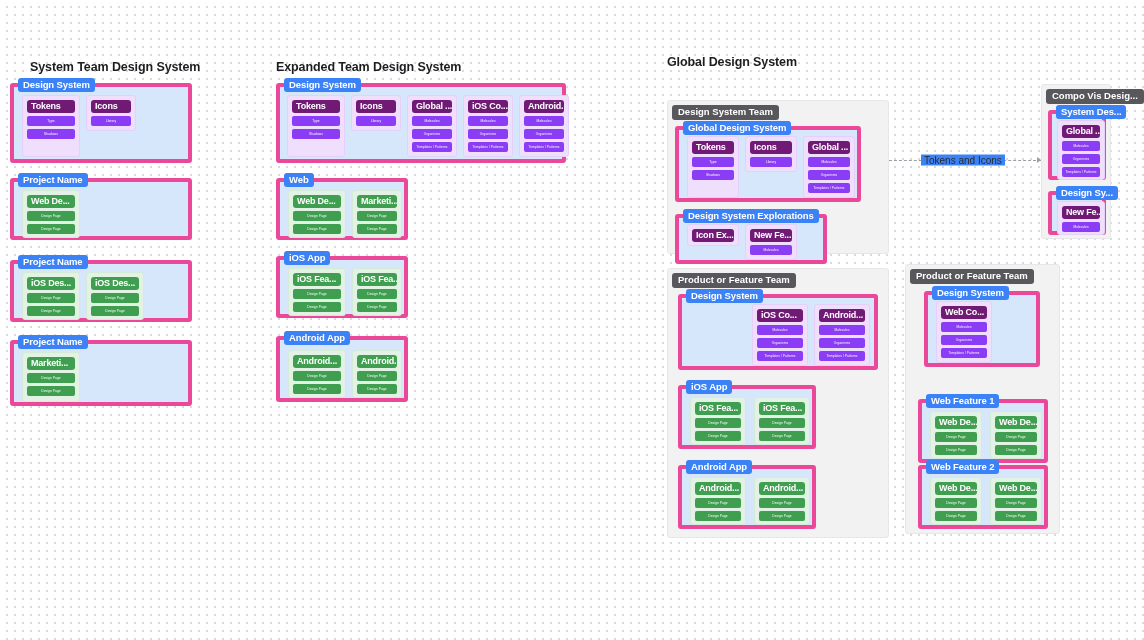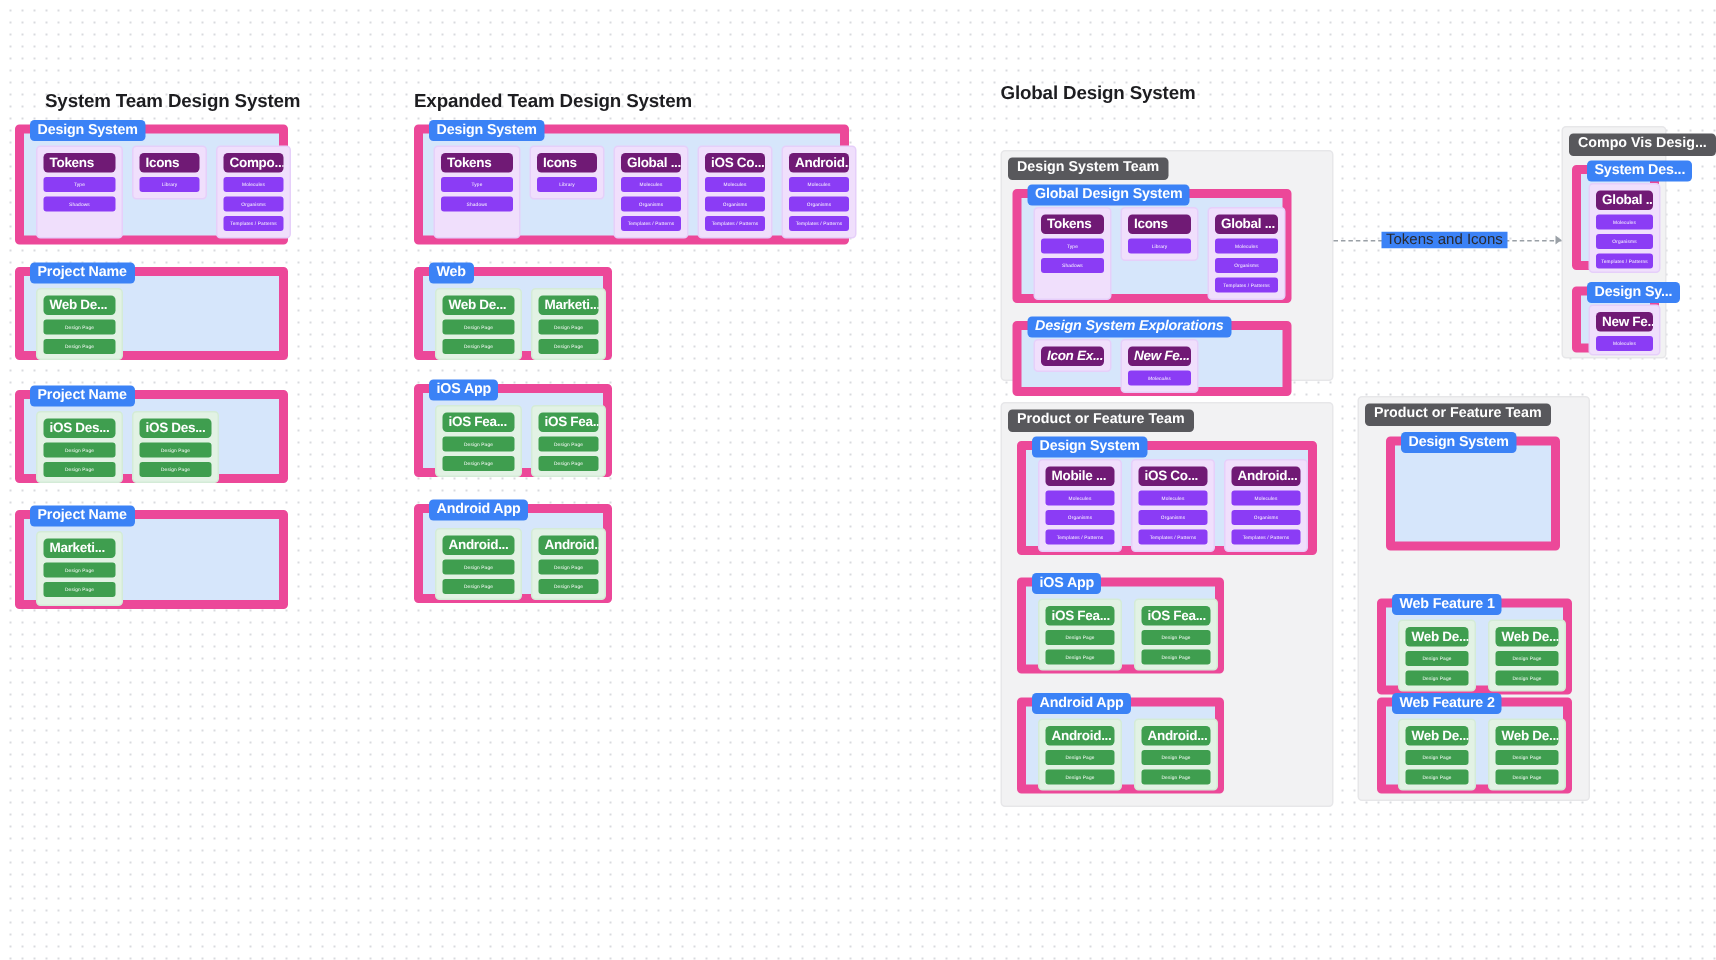--- a/index.html
+++ b/index.html
@@ -26,21 +26,21 @@
     color: #1d1d20;
     letter-spacing: -0.1px;
     white-space: nowrap;
   }
 
   
   .frame { position: absolute; }
 
   .frame-blue {
     background: #d6e6fb;
-    border: 6px solid #ec4899;
+    border: 4px solid #ec4899;
     border-radius: 3px;
   }
   .frame-gray {
     background: #f2f2f3;
     border: 1px solid #e7e7e9;
     border-radius: 3px;
   }
 
   
   .tag {
@@ -156,26 +156,20 @@
       <div class="card-head head-purple">Tokens</div>
       <div class="chip chip-purple">Type</div>
       <div class="chip chip-purple">Shadows</div>
     </div>
 
     <div class="card card-purple" style="left:72px; top:8px; width:50px; height:36px;">
       <div class="card-head head-purple">Icons</div>
       <div class="chip chip-purple">Library</div>
     </div>
 
-    <div class="card card-purple" style="left:128px; top:8px; width:50px; height:62px;">
-      <div class="card-head head-purple">Compo...</div>
-      <div class="chip chip-purple">Molecules</div>
-      <div class="chip chip-purple">Organisms</div>
-      <div class="chip chip-purple">Templates / Patterns</div>
-    </div>
   </div>
 
   <div class="frame frame-blue" style="left:10px; top:178px; width:182px; height:62px;">
     <div class="tag tag-blue">Project Name</div>
     <div class="card card-green" style="left:8px; top:8px; width:58px; height:48px;">
       <div class="card-head head-green">Web De...</div>
       <div class="chip chip-green">Design Page</div>
       <div class="chip chip-green">Design Page</div>
     </div>
   </div>
@@ -299,21 +293,21 @@
       </div>
 
       <div class="card card-purple" style="left:124px; top:6px; width:52px; height:62px;">
         <div class="card-head head-purple">Global ...</div>
         <div class="chip chip-purple">Molecules</div>
         <div class="chip chip-purple">Organisms</div>
         <div class="chip chip-purple">Templates / Patterns</div>
       </div>
     </div>
 
-    <div class="frame frame-blue" style="left:7px; top:113px; width:186px; height:50px;font-style:italic;">
+    <div class="frame frame-blue" style="left:7px; top:113px; width:152px; height:50px;">
       <div class="tag tag-blue">Design System Explorations</div>
 
       <div class="card card-purple" style="left:8px; top:6px; width:52px; height:22px;text-align:center;">
         <div class="card-head head-purple">Icon Ex...</div>
       </div>
 
       <div class="card card-purple" style="left:66px; top:6px; width:52px; height:36px;">
         <div class="card-head head-purple">New Fe...</div>
         <div class="chip chip-purple">Molecules</div>
       </div>
@@ -347,26 +341,20 @@
       </div>
     </div>
   </div>
 
   <div class="frame frame-gray" style="left:667px; top:268px; width:222px; height:270px;">
     <div class="tag-outside" style="left:4px; top:4px;">Product or Feature Team</div>
 
     <div class="frame frame-blue" style="left:10px; top:25px; width:200px; height:76px;">
       <div class="tag tag-blue">Design System</div>
 
-      <div class="card card-purple" style="left:8px; top:6px; width:56px; height:62px;">
-        <div class="card-head head-purple">Mobile ...</div>
-        <div class="chip chip-purple">Molecules</div>
-        <div class="chip chip-purple">Organisms</div>
-        <div class="chip chip-purple">Templates / Patterns</div>
-      </div>
 
       <div class="card card-purple" style="left:70px; top:6px; width:56px; height:62px;">
         <div class="card-head head-purple">iOS Co...</div>
         <div class="chip chip-purple">Molecules</div>
         <div class="chip chip-purple">Organisms</div>
         <div class="chip chip-purple">Templates / Patterns</div>
       </div>
 
       <div class="card card-purple" style="left:132px; top:6px; width:56px; height:62px;">
         <div class="card-head head-purple">Android...</div>
@@ -403,20 +391,26 @@
         <div class="chip chip-green">Design Page</div>
       </div>
     </div>
   </div>
 
   <div class="frame frame-gray" style="left:905px; top:264px; width:155px; height:270px;">
     <div class="tag-outside" style="left:4px; top:4px;">Product or Feature Team</div>
 
     <div class="frame frame-blue" style="left:18px; top:26px; width:116px; height:76px;">
       <div class="tag tag-blue">Design System</div>
+      <div class="card card-purple" style="left:8px; top:6px; width:56px; height:62px;">
+        <div class="card-head head-purple">Web Co...</div>
+        <div class="chip chip-purple">Molecules</div>
+        <div class="chip chip-purple">Organisms</div>
+        <div class="chip chip-purple">Templates / Patterns</div>
+      </div>
     </div>
 
     <div class="frame frame-blue" style="left:12px; top:122px; width:130px; height:64px;margin-top:12px;">
       <div class="tag tag-blue">Web Feature 1</div>
       <div class="card card-green" style="left:8px; top:8px; width:52px; height:48px;">
         <div class="card-head head-green">Web De...</div>
         <div class="chip chip-green">Design Page</div>
         <div class="chip chip-green">Design Page</div>
       </div>
       <div class="card card-green" style="left:68px; top:8px; width:52px; height:48px;">

